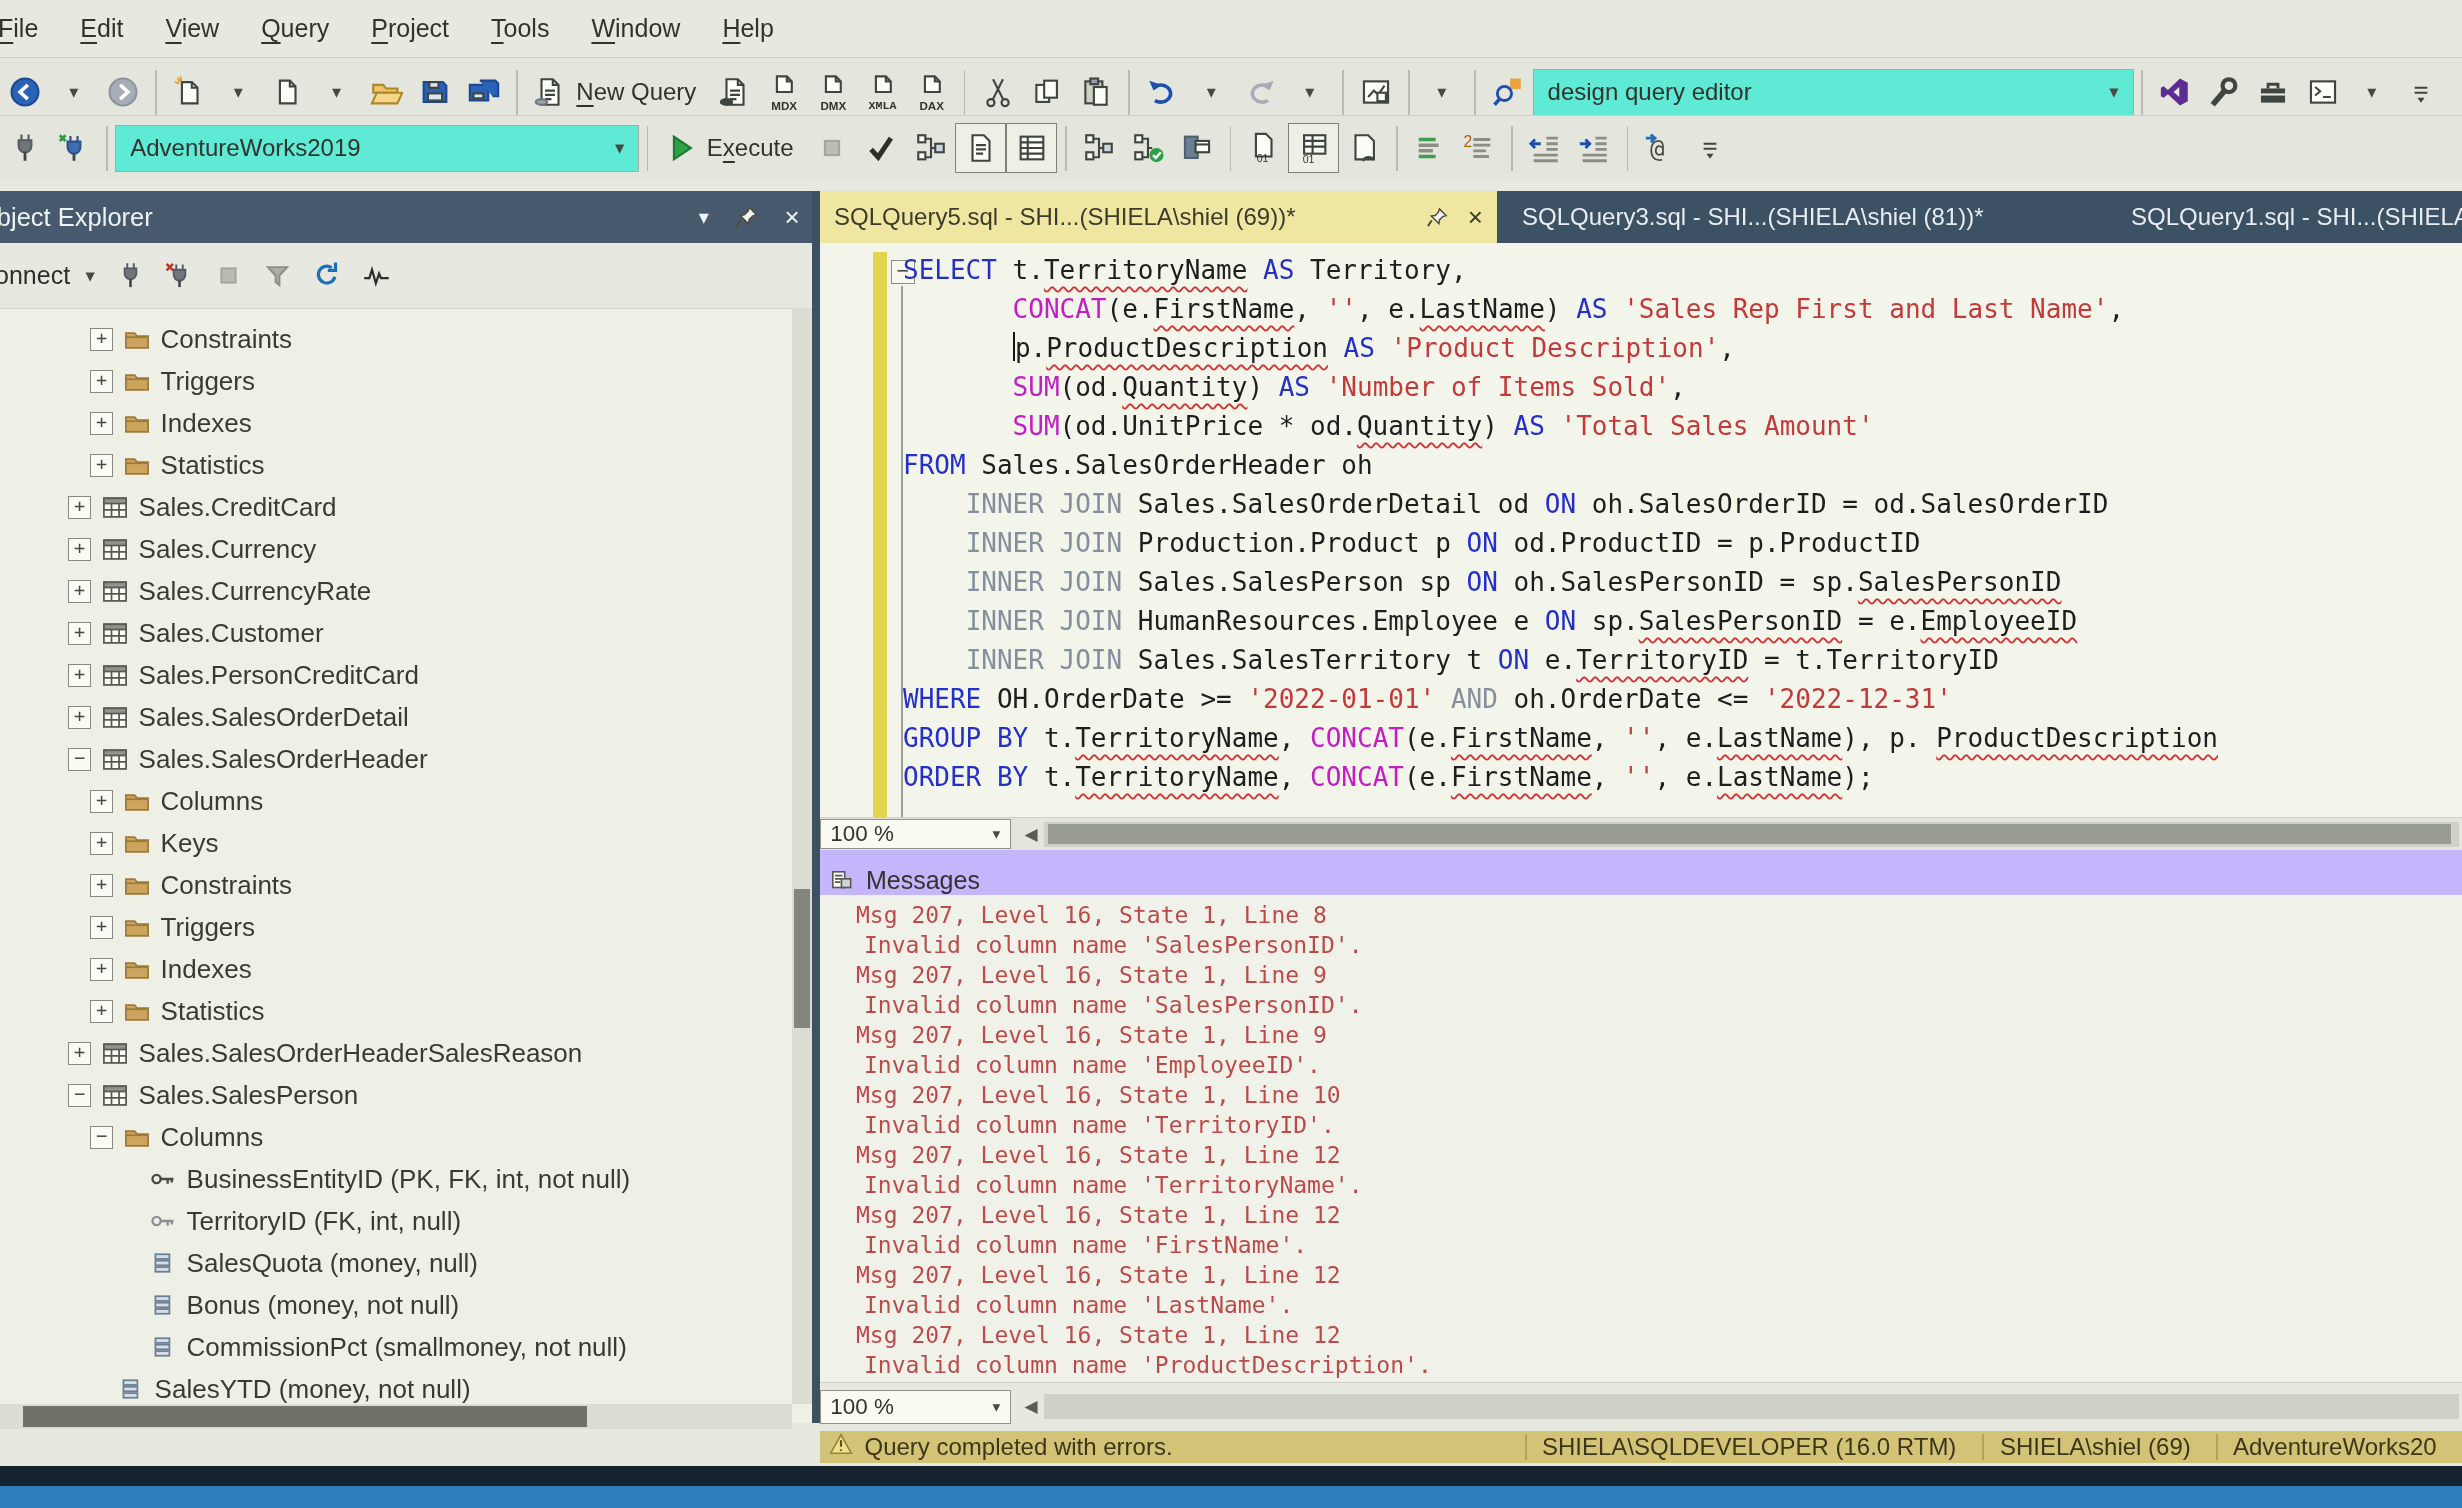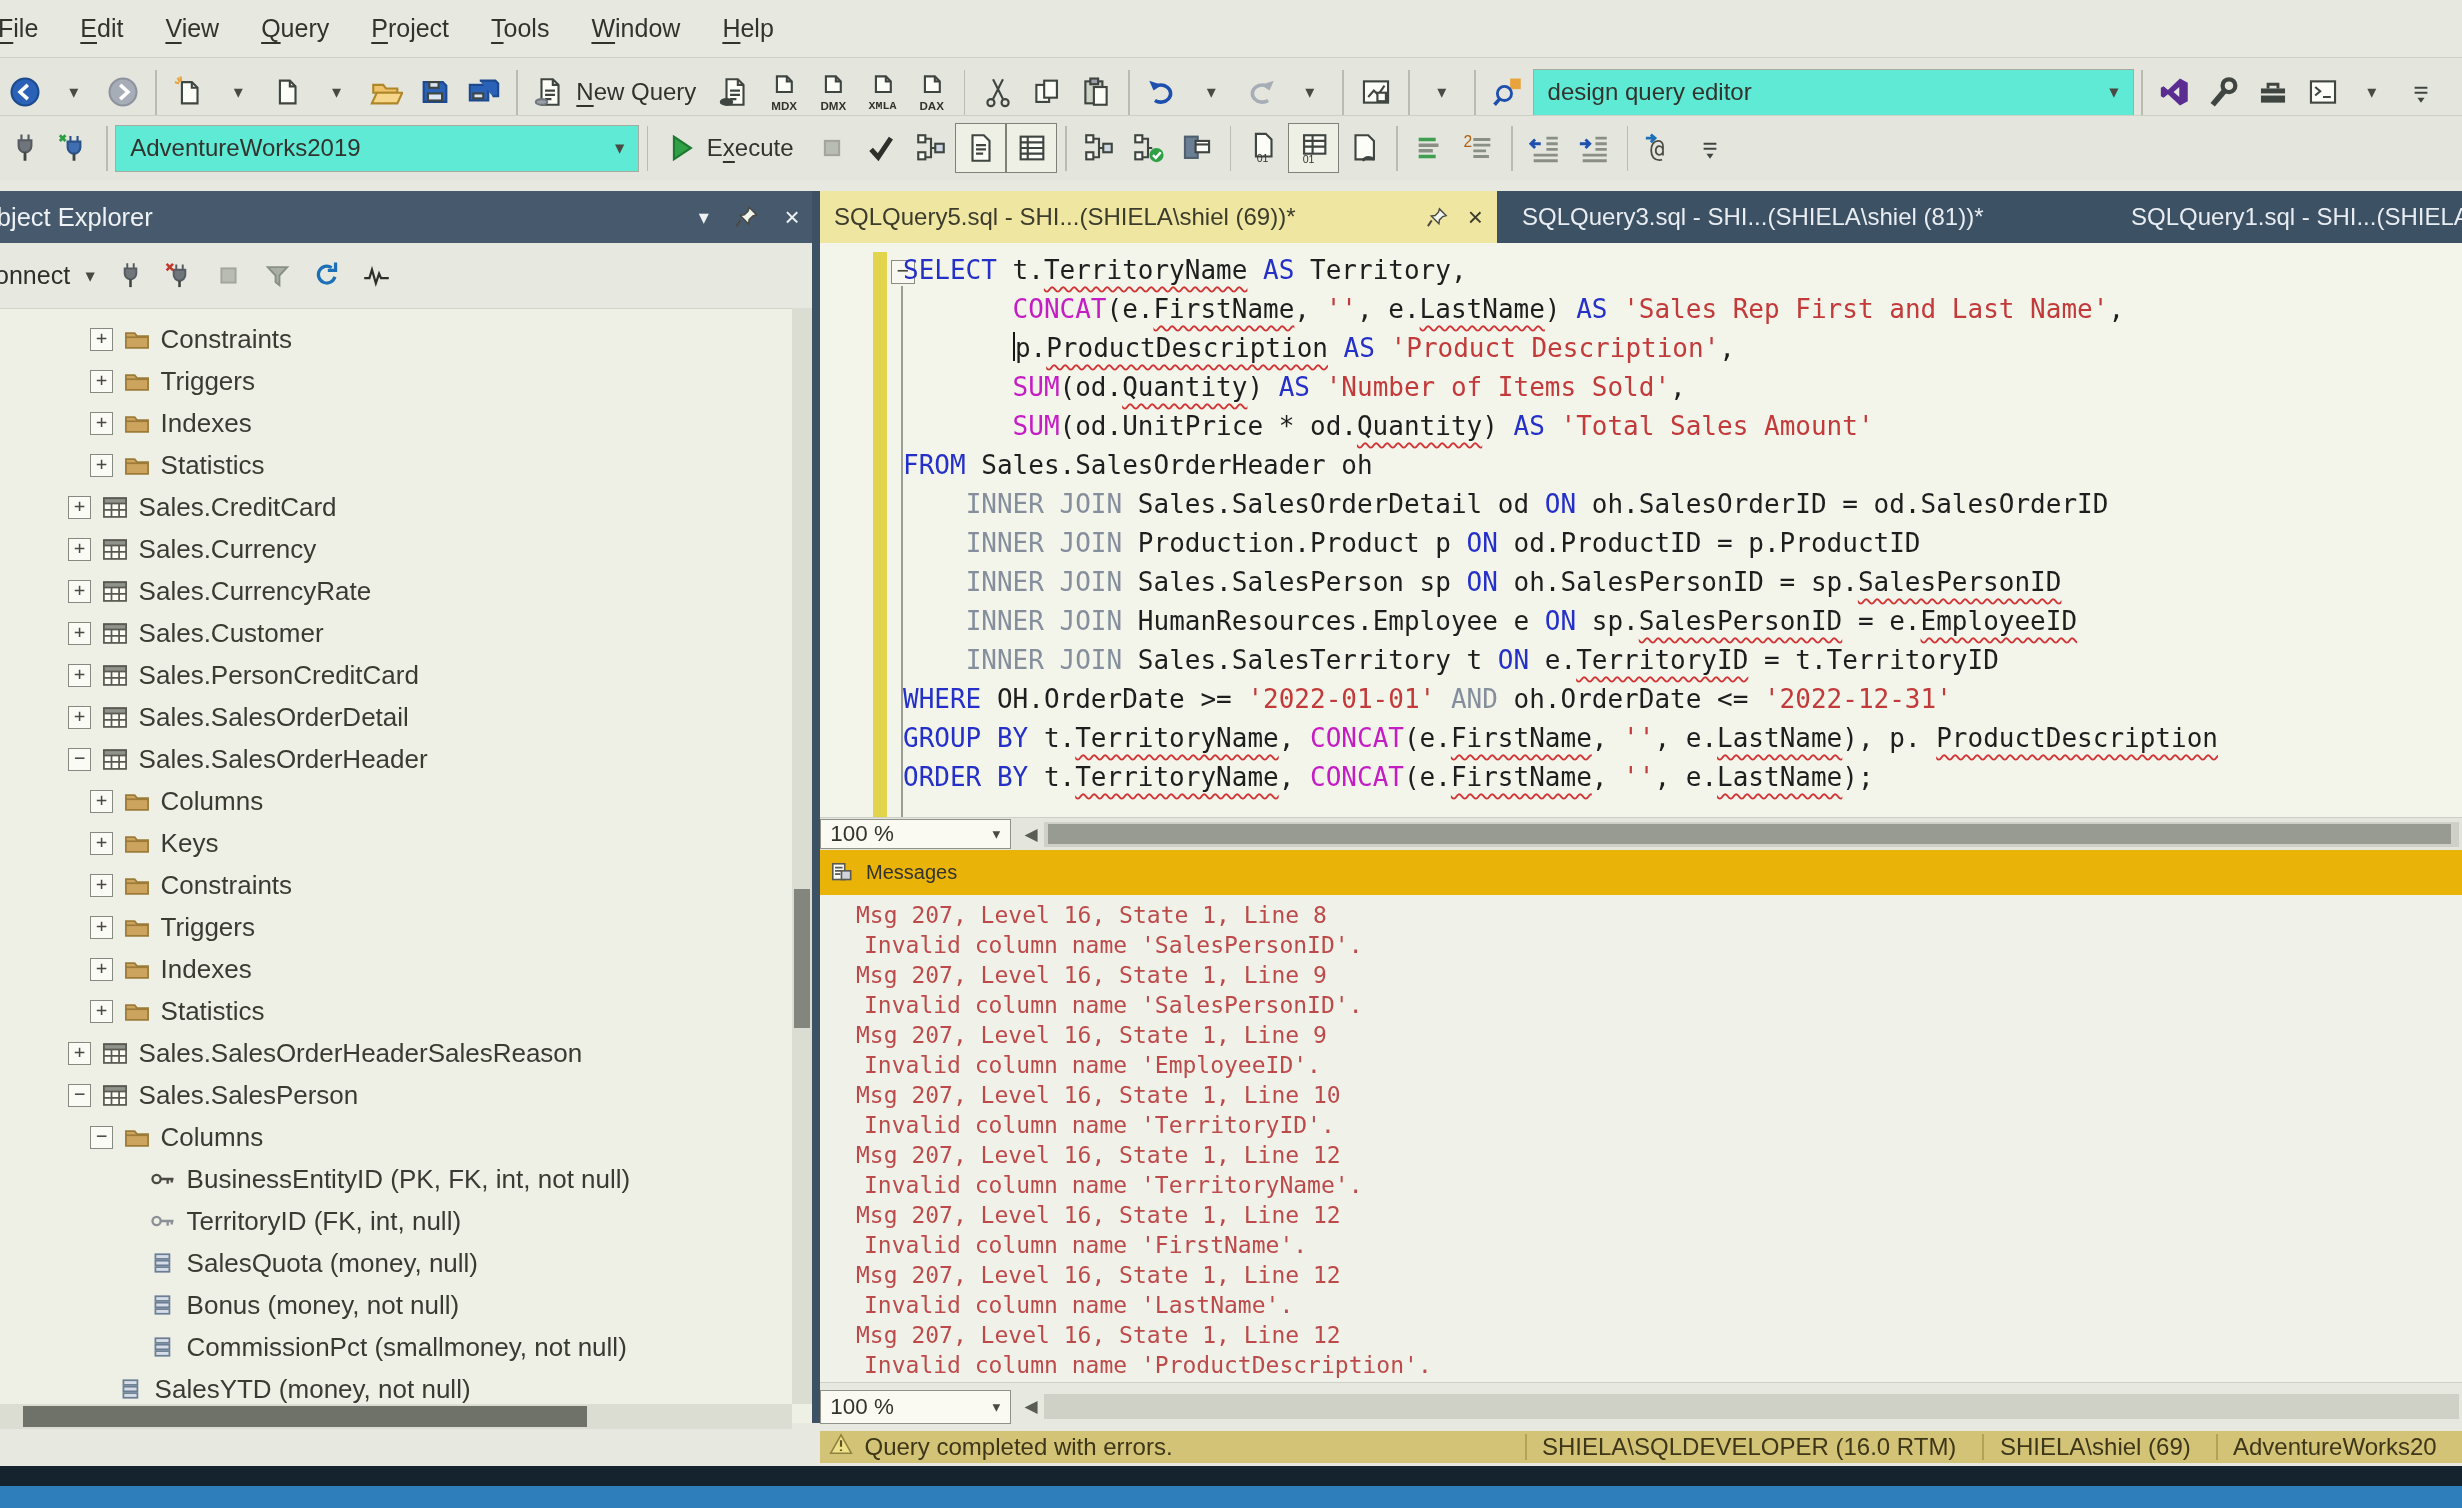--- a/index.html
+++ b/index.html
@@ -80,21 +80,21 @@
   .zoombox{width:170px;height:28px;background:#fafaf2;border:1.5px solid #8f9288;display:flex;align-items:center;
            justify-content:space-between;font-size:22.4px;padding:0 9.3px;margin-right:7.7px;flex:none;color:#33332e;}
   .zoombox .car{font-size:15.4px;}
   .sarr{font-size:17px;color:#5a5d54;margin:0 6.2px;}
   .htrack{flex:1;height:25px;background:#cfd1c7;position:relative;margin-right:3.1px;}
   .htrack .thumb{position:absolute;top:2.3px;bottom:2.3px;left:4.6px;right:7.7px;background:#989b91;}
   .srow.msgrow{height:48px;background:#e7e9e1;}
   .srow.msgrow .zoombox{height:32px;}
 
   
-  .msg-header{height:45px;background:#eab308;display:flex;align-items:center;font-size:20px;color:#33332e;flex:none;}
+  .msg-header{height:45px;background:#c4b5fd;display:flex;align-items:flex-end;font-size:25px;color:#33332e;flex:none;}
   .msg-header .ticon{margin:0 9.3px 0 7.7px;}
   .msg-body{height:482px;background:#f0f1e8;overflow:hidden;flex:none;padding-top:4.6px;}
   .msg-line{font-family:"DejaVu Sans Mono",monospace;font-size:23px;line-height:30px;color:#bd4a4a;white-space:nowrap;}
   .msg-line.m1{padding-left:36px;} .msg-line.m2{padding-left:44px;}
 
   
   .statusbar{flex:1;background:#d3c377;position:relative;display:flex;align-items:center;
              font-size:24px;color:#3d3619;}
   .sb-left{display:flex;align-items:center;margin-left:7.7px;gap:10.8px;}
   .sb-seg{position:absolute;top:0;bottom:0;display:flex;align-items:center;white-space:nowrap;}

